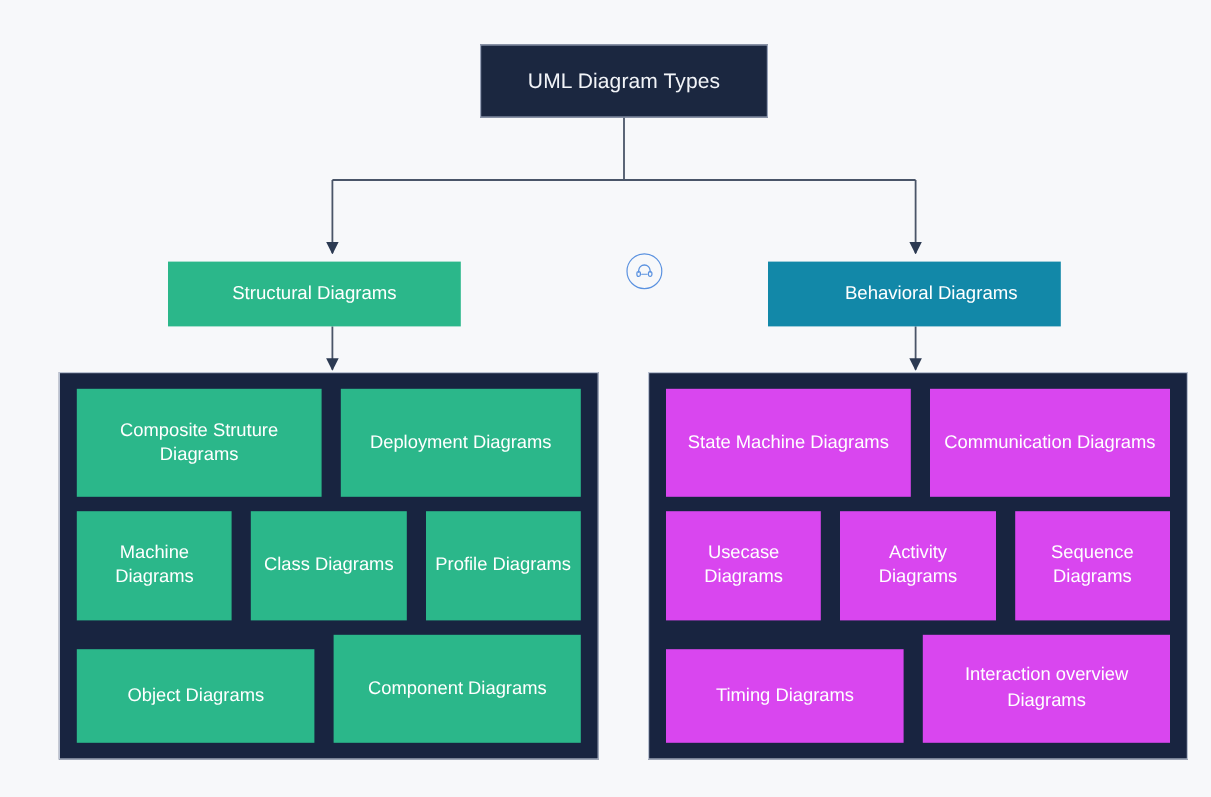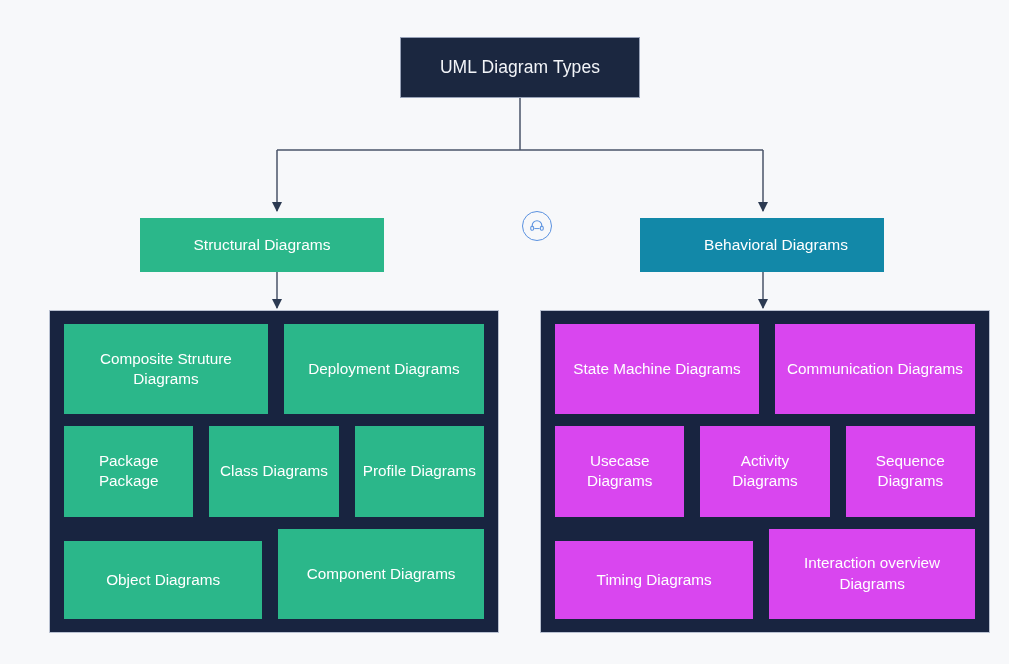--- a/index.html
+++ b/index.html
@@ -176,21 +176,21 @@
       <div class="leaf green">
         <span class="node-label">Composite Struture Diagrams</span>
       </div>
       <div class="leaf green">
         <span class="node-label">Deployment Diagrams</span>
       </div>
     </div>
 
     <div class="panel-row row-b">
       <div class="leaf green">
-        <span class="node-label">Package Package</span>
+        <span class="node-label">Machine Diagrams</span>
       </div>
       <div class="leaf green">
         <span class="node-label">Class Diagrams</span>
       </div>
       <div class="leaf green">
         <span class="node-label">Profile Diagrams</span>
       </div>
     </div>
 
     <div class="panel-row row-c">

